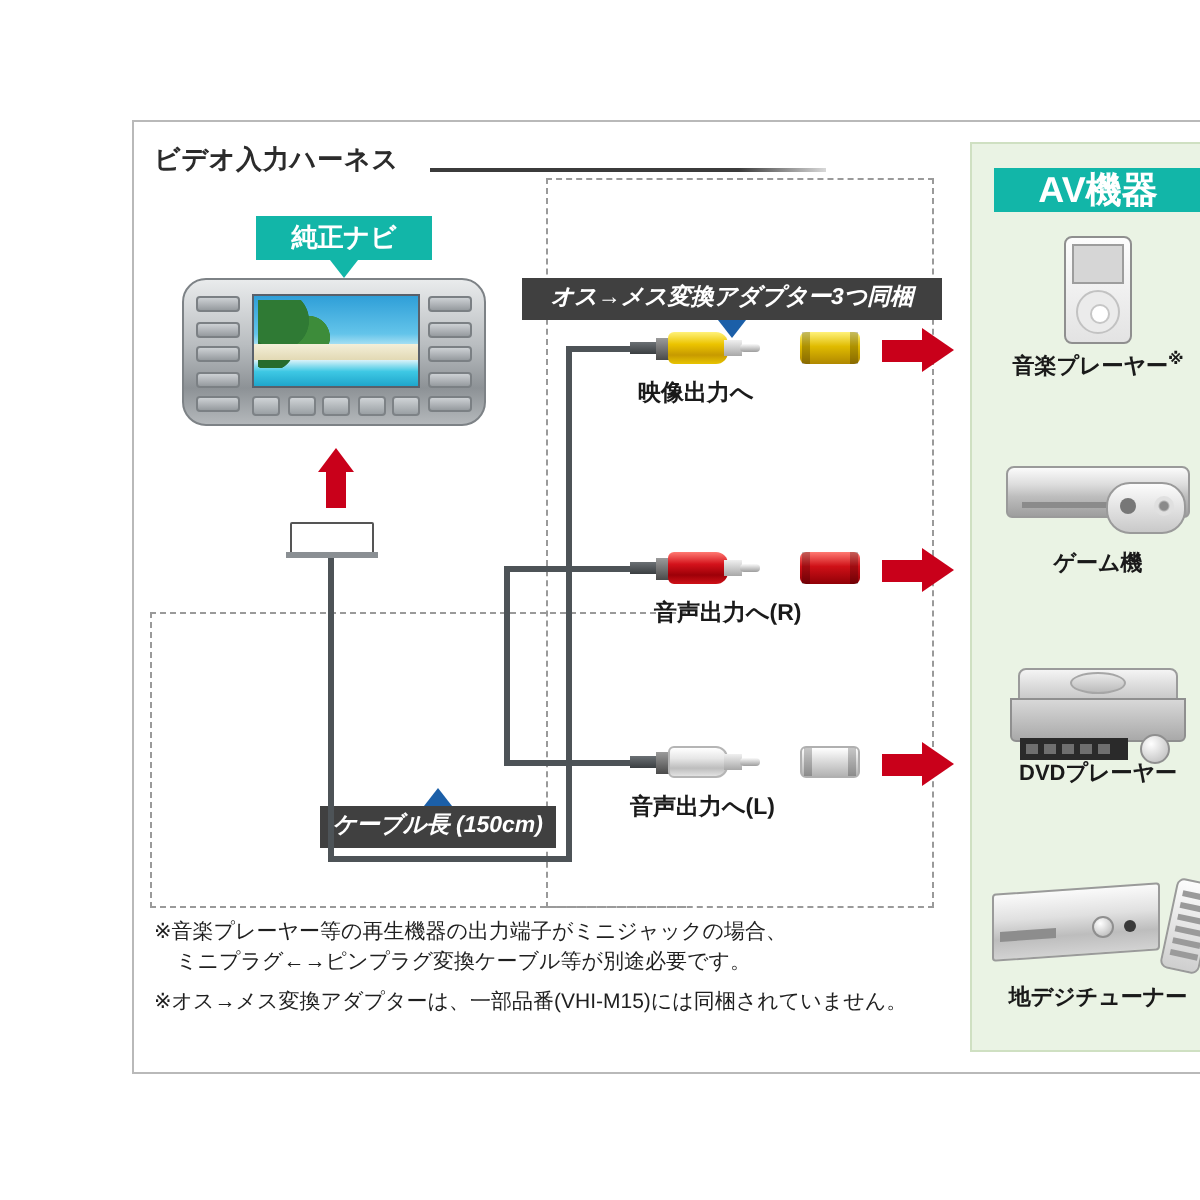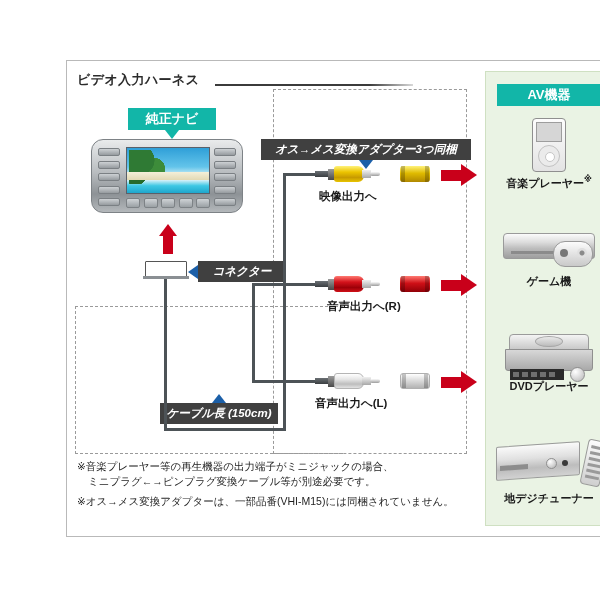--- a/index.html
+++ b/index.html
@@ -121,21 +121,21 @@
   .adapter.red{background:linear-gradient(to bottom,#ff7a72,#cf1017 45%,#910007);}
   .adapter.white{background:linear-gradient(to bottom,#ffffff,#dcdcdc 45%,#b3b3b3);
       border:1px solid #b0b0b0;box-sizing:border-box;}
 
   .outlabel{position:absolute;font-size:11.5px;font-weight:bold;color:#1a1a1a;white-space:nowrap;}
 
   
   #av{position:absolute;right:10px;top:10px;width:126px;height:455px;
       background:#eaf3e4;border:1px solid #cfe0c2;box-sizing:border-box;}
   #av-title{position:absolute;left:11px;top:12px;width:104px;height:22px;line-height:22px;
-      background:#12b6a8;color:#fff;font-weight:bold;font-size:13px;text-align:center;}
+      background:#12b6a8;color:#fff;font-weight:bold;font-size:18px;text-align:center;}
   .dev{position:absolute;left:0;width:126px;text-align:center;}
   .dev-cap{font-size:11px;font-weight:bold;color:#1a1a1a;margin-top:3px;white-space:nowrap;}
   .dev-cap sup{font-size:8px;vertical-align:super;}
 
   
   .mp{position:relative;width:34px;height:54px;margin:0 auto;border-radius:4px;
       background:linear-gradient(to bottom,#fdfdfd,#e3e3e3);border:1.5px solid #8f8f8f;box-sizing:border-box;}
   .mp .scr{position:absolute;left:3px;top:3px;right:3px;height:20px;
       background:#d6d6d6;border:1px solid #9d9d9d;box-sizing:border-box;}
   .mp .wheel{position:absolute;left:50%;margin-left:-11px;bottom:4px;width:22px;height:22px;
@@ -236,24 +236,20 @@
   </div>
 
   <div id="arrow-nav" class="red-up">
     <div class="head"></div>
       <div class="shaft"></div>
   </div>
 
   <div id="connector">
     <div class="bx"></div>
       <div class="lip"></div>
-  </div>
-  <div id="lbl-connector" class="blue">
-    <span class="tip-l"></span>
-    <span>コネクター</span>
   </div>
 
   <div id="lbl-cable" class="blue">
     <span class="tip-u"></span>
     <span>ケーブル長 (150cm)</span>
   </div>
 
   <div id="lbl-adapter" class="blue">
     <span>オス→メス変換アダプター3つ同梱</span>
     <span class="tip"></span>

